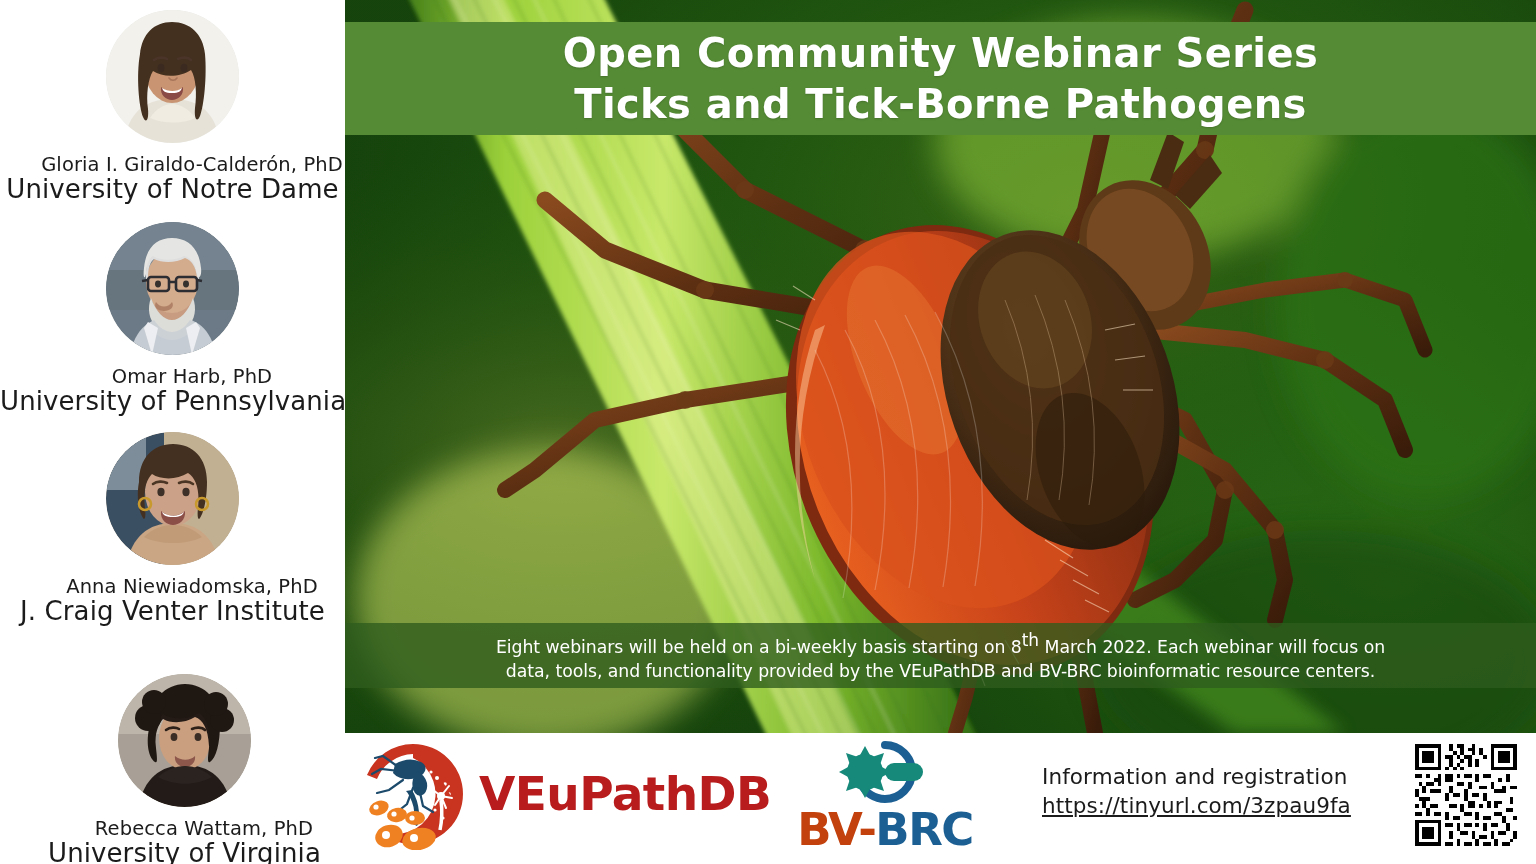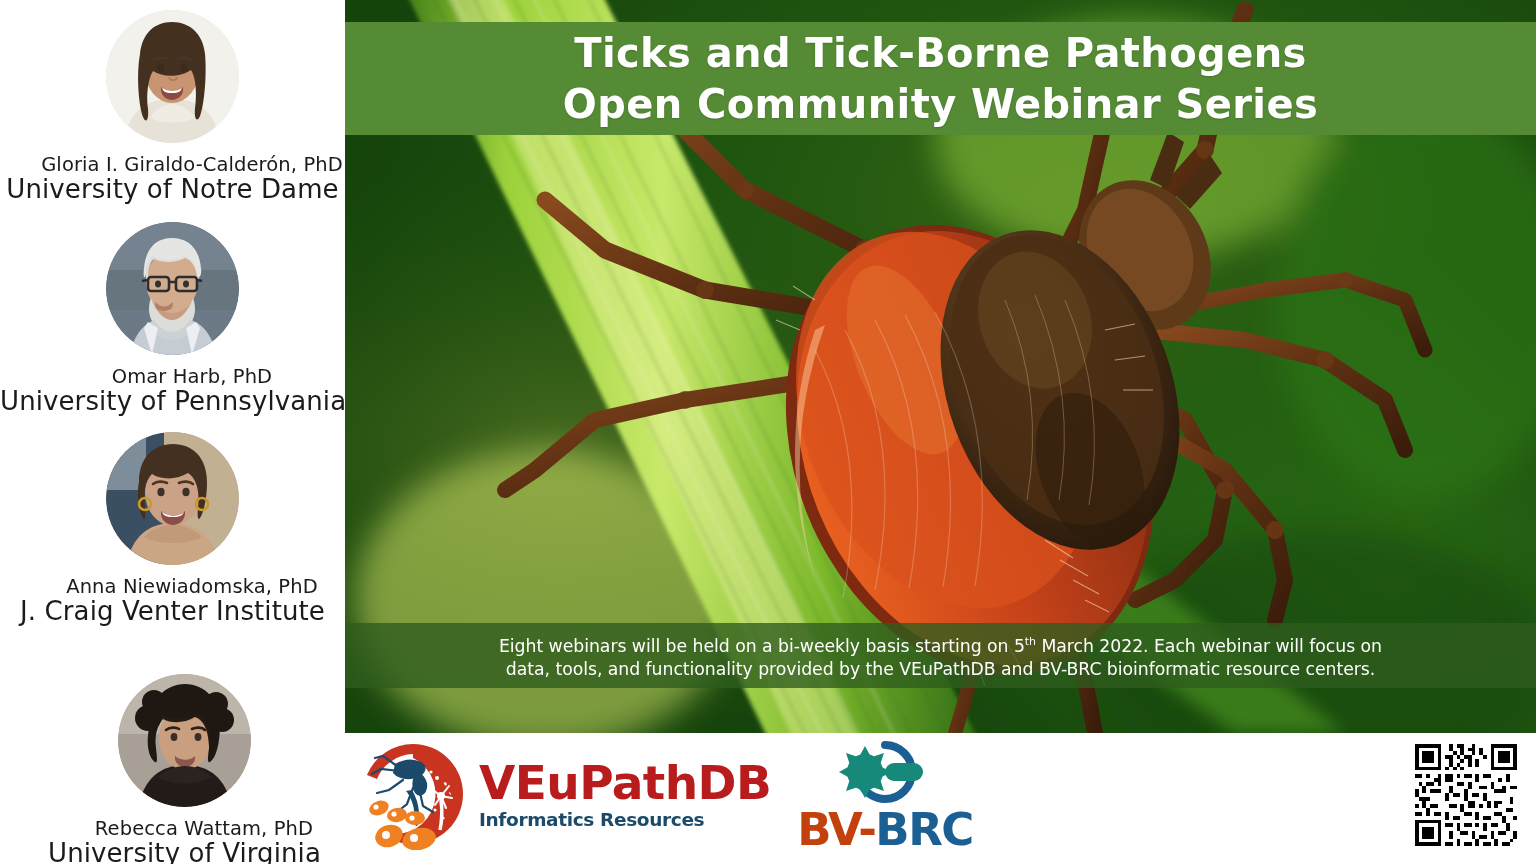--- a/index.html
+++ b/index.html
@@ -107,21 +107,21 @@
     justify-content: center;
   }
   .desc-line {
     font-family: "DejaVu Sans", sans-serif;
     font-size: 17.3px;
     line-height: 24px;
     color: #ffffff;
     white-space: nowrap;
     letter-spacing: -0.05px;
   }
-  .desc-line sup { font-size: 11px; vertical-align: super; text-align: center; }
+  .desc-line sup { font-size: 17px; vertical-align: super; text-align: center; }
 
   
   #footer {
     position: absolute;
     left: 0; top: 733px;
     width: 1191px; height: 131px;
     background: #ffffff;
   }
 
   
@@ -491,26 +491,26 @@
               <path d="M770 360 l30 -4"></path>
               <path d="M778 390 l30 0"></path>
             <path d="M470 300 l-22 -14"></path>
               <path d="M455 330 l-24 -10"></path>
           </g>
         </g>
       </svg>
     </div>
 
     <div id="title-band">
+      <div class="title-line">Open Community Webinar Series</div>
       <div class="title-line">Ticks and Tick-Borne Pathogens</div>
-      <div class="title-line">Open Community Webinar Series</div>
     </div>
 
     <div id="desc-band">
-      <div class="desc-line"><span>Eight webinars will be held on a bi-weekly basis starting on 5</span><sup>th</sup><span> March 2022. Each webinar will focus on</span></div>
+      <div class="desc-line"><span>Eight webinars will be held on a bi-weekly basis starting on 8</span><sup>th</sup><span> March 2022. Each webinar will focus on</span></div>
       <div class="desc-line">data, tools, and functionality provided by the VEuPathDB and BV-BRC bioinformatic resource centers.</div>
     </div>
 
     <div id="footer">
 
       <div id="veupathdb-logo">
         <div id="veu-mark">
           <svg viewBox="0 0 112 112">
             <g>
 
@@ -563,21 +563,20 @@
                   <circle cx="37" cy="76" r="2.6"></circle>
                 <circle cx="55" cy="80" r="2.6"></circle>
                   <circle cx="29" cy="97" r="4"></circle>
                 <circle cx="57" cy="100" r="4"></circle>
               </g>
             </g>
           </svg>
         </div>
         <div id="veu-text">
           <div class="veu-wordmark">VEuPathDB</div>
-          <div class="veu-sub">Informatics Resources</div>
         </div>
       </div>
 
       <div id="bvbrc-logo">
         <div id="bvbrc-mark">
           <svg width="128" height="62" viewBox="0 0 128 62">
 
             <path d="M64 4 a27 27 0 1 1 0 54 a27 27 0 0 1 -24 -15" fill="none" stroke="#1b5f93" stroke-width="8" stroke-linecap="round"></path>
 
             <g fill="#16897a">
@@ -591,20 +590,24 @@
               <path d="M25 50 l12 -4 l-8 -8z"></path>
               <path d="M63 50 l-12 -4 l8 -8z"></path>
             </g>
 
             <rect x="64" y="22" width="38" height="18" rx="9" fill="#16897a"></rect>
           </svg>
         </div>
         <div class="bvbrc-word"><span class="bv-teal">BV-</span><span class="brc-blue">BRC</span></div>
       </div>
 
+      <div id="registration">
+        <div class="reg-line">Information and registration</div>
+        <div class="reg-line reg-url">https://tinyurl.com/3zpau9fa</div>
+      </div>
 
       <div id="qr-code">
         <svg width="110" height="110" viewBox="0 0 29 29" shape-rendering="crispEdges">
           <rect width="29" height="29" fill="#ffffff"></rect>
           <g fill="#000000">
 
             <rect x="1" y="1" width="7" height="7"></rect>
               <rect x="2" y="2" width="5" height="5" fill="#fff"></rect>
               <rect x="3" y="3" width="3" height="3"></rect>
 

